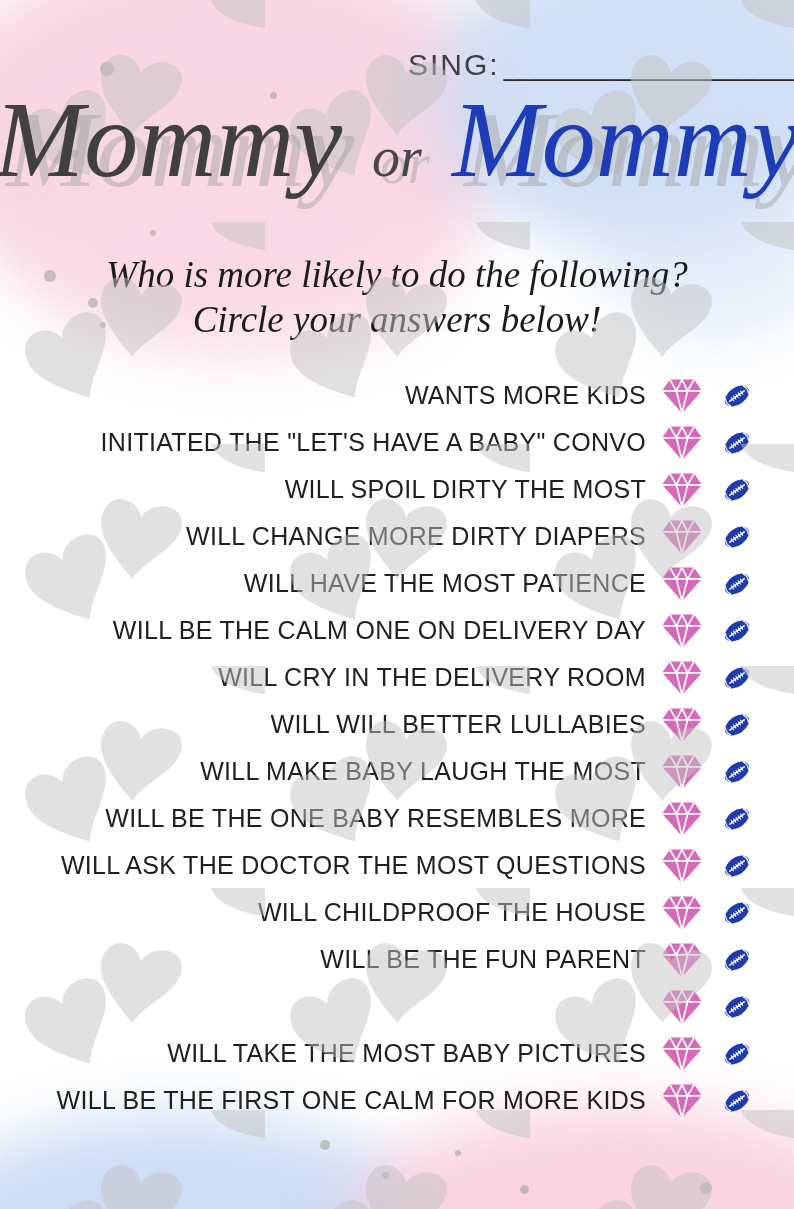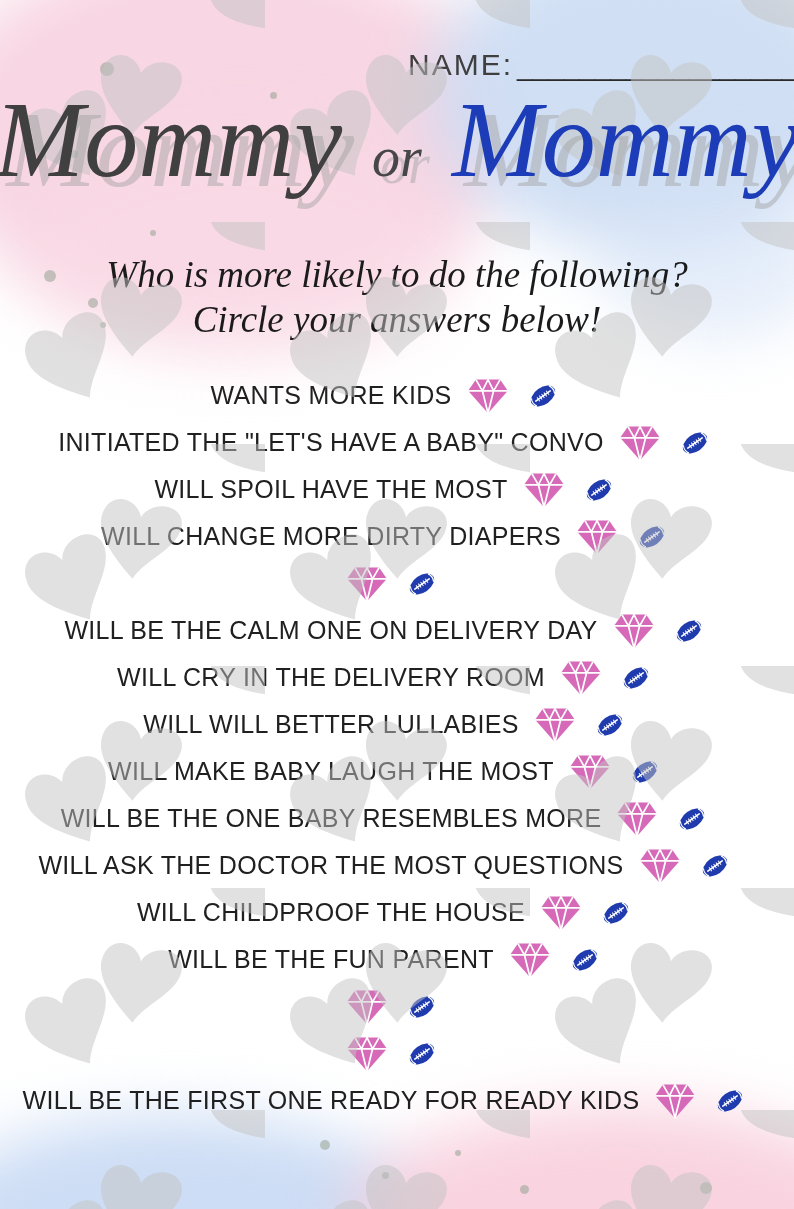--- a/index.html
+++ b/index.html
@@ -22,21 +22,21 @@
 
   .namefield{position:absolute;left:408px;top:48px;width:340px;white-space:nowrap;
              font-size:30px;letter-spacing:2px;color:#3f3f3f;}
   .namefield .blank{color:#2a2a2a;letter-spacing:0;margin-left:4px;font-size:28px;}
 
   .subtitle{position:absolute;left:0;top:252px;width:100%;text-align:center;
             font-family:"Liberation Serif",serif;font-style:italic;
             font-size:37px;line-height:1.22;color:#1b1b1b;}
 
   .questions{position:absolute;top:372px;right:36px;width:742px;}
-  .row{display:flex;justify-content:center;align-items:center;height:47px;}
+  .row{display:flex;justify-content:flex-end;align-items:center;height:47px;}
   .q{font-size:25px;color:#202020;letter-spacing:.3px;white-space:nowrap;}
   .icn{display:inline-flex;align-items:center;justify-content:center;}
   .icn.gem{margin-left:14px;}
   .icn.ball{margin-left:12px;}
   .icn.gem svg{width:44px;height:38px;}
   .icn.ball svg{width:42px;height:40px;}
 
   
   .hearts{position:absolute;inset:0;z-index:2;pointer-events:none;}
 
@@ -88,21 +88,21 @@
           <path d="M23 38 Q16 50 23 62 M77 38 Q84 50 77 62" stroke="#ffffff" stroke-width="3" fill="none"></path>
         </g>
       </g>
       <path id="heart" d="M50 28 C42 6 12 4 7 30 C2 53 28 78 50 97 C61 74 93 59 96 34 C99 8 60 5 50 28 Z" fill="#c2c2c2"></path>
     </defs>
   </svg>
 
   <div class="content">
 
     <div class="namefield">
-      <span>NAME:</span><span class="blank">______________________</span>
+      <span>SING:</span><span class="blank">______________________</span>
     </div>
 
     <div class="subtitle">
       <div>Who is more likely to do the following?</div>
       <div>Circle your answers below!</div>
     </div>
 
     <div class="questions">
 
       <div class="row">
@@ -125,21 +125,21 @@
               <use href="#gem"></use>
             </svg>
           </span>
         <span class="icn ball">
             <svg viewBox="0 0 100 100">
               <use href="#ball"></use>
             </svg>
           </span>
       </div>
       <div class="row">
-        <span class="q">WILL SPOIL HAVE THE MOST</span>
+        <span class="q">WILL SPOIL DIRTY THE MOST</span>
         <span class="icn gem">
             <svg viewBox="0 0 100 88">
               <use href="#gem"></use>
             </svg>
           </span>
         <span class="icn ball">
             <svg viewBox="0 0 100 100">
               <use href="#ball"></use>
             </svg>
           </span>
@@ -151,20 +151,21 @@
               <use href="#gem"></use>
             </svg>
           </span>
         <span class="icn ball">
             <svg viewBox="0 0 100 100">
               <use href="#ball"></use>
             </svg>
           </span>
       </div>
       <div class="row">
+        <span class="q">WILL HAVE THE MOST PATIENCE</span>
         <span class="icn gem">
             <svg viewBox="0 0 100 88">
               <use href="#gem"></use>
             </svg>
           </span>
         <span class="icn ball">
             <svg viewBox="0 0 100 100">
               <use href="#ball"></use>
             </svg>
           </span>
@@ -279,33 +280,34 @@
               <use href="#gem"></use>
             </svg>
           </span>
         <span class="icn ball">
             <svg viewBox="0 0 100 100">
               <use href="#ball"></use>
             </svg>
           </span>
       </div>
       <div class="row">
-        <span class="icn gem">
-            <svg viewBox="0 0 100 88">
-              <use href="#gem"></use>
-            </svg>
-          </span>
-        <span class="icn ball">
-            <svg viewBox="0 0 100 100">
-              <use href="#ball"></use>
-            </svg>
-          </span>
-      </div>
-      <div class="row">
-        <span class="q">WILL BE THE FIRST ONE READY FOR READY KIDS</span>
+        <span class="q">WILL TAKE THE MOST BABY PICTURES</span>
+        <span class="icn gem">
+            <svg viewBox="0 0 100 88">
+              <use href="#gem"></use>
+            </svg>
+          </span>
+        <span class="icn ball">
+            <svg viewBox="0 0 100 100">
+              <use href="#ball"></use>
+            </svg>
+          </span>
+      </div>
+      <div class="row">
+        <span class="q">WILL BE THE FIRST ONE CALM FOR MORE KIDS</span>
         <span class="icn gem">
             <svg viewBox="0 0 100 88">
               <use href="#gem"></use>
             </svg>
           </span>
         <span class="icn ball">
             <svg viewBox="0 0 100 100">
               <use href="#ball"></use>
             </svg>
           </span>

